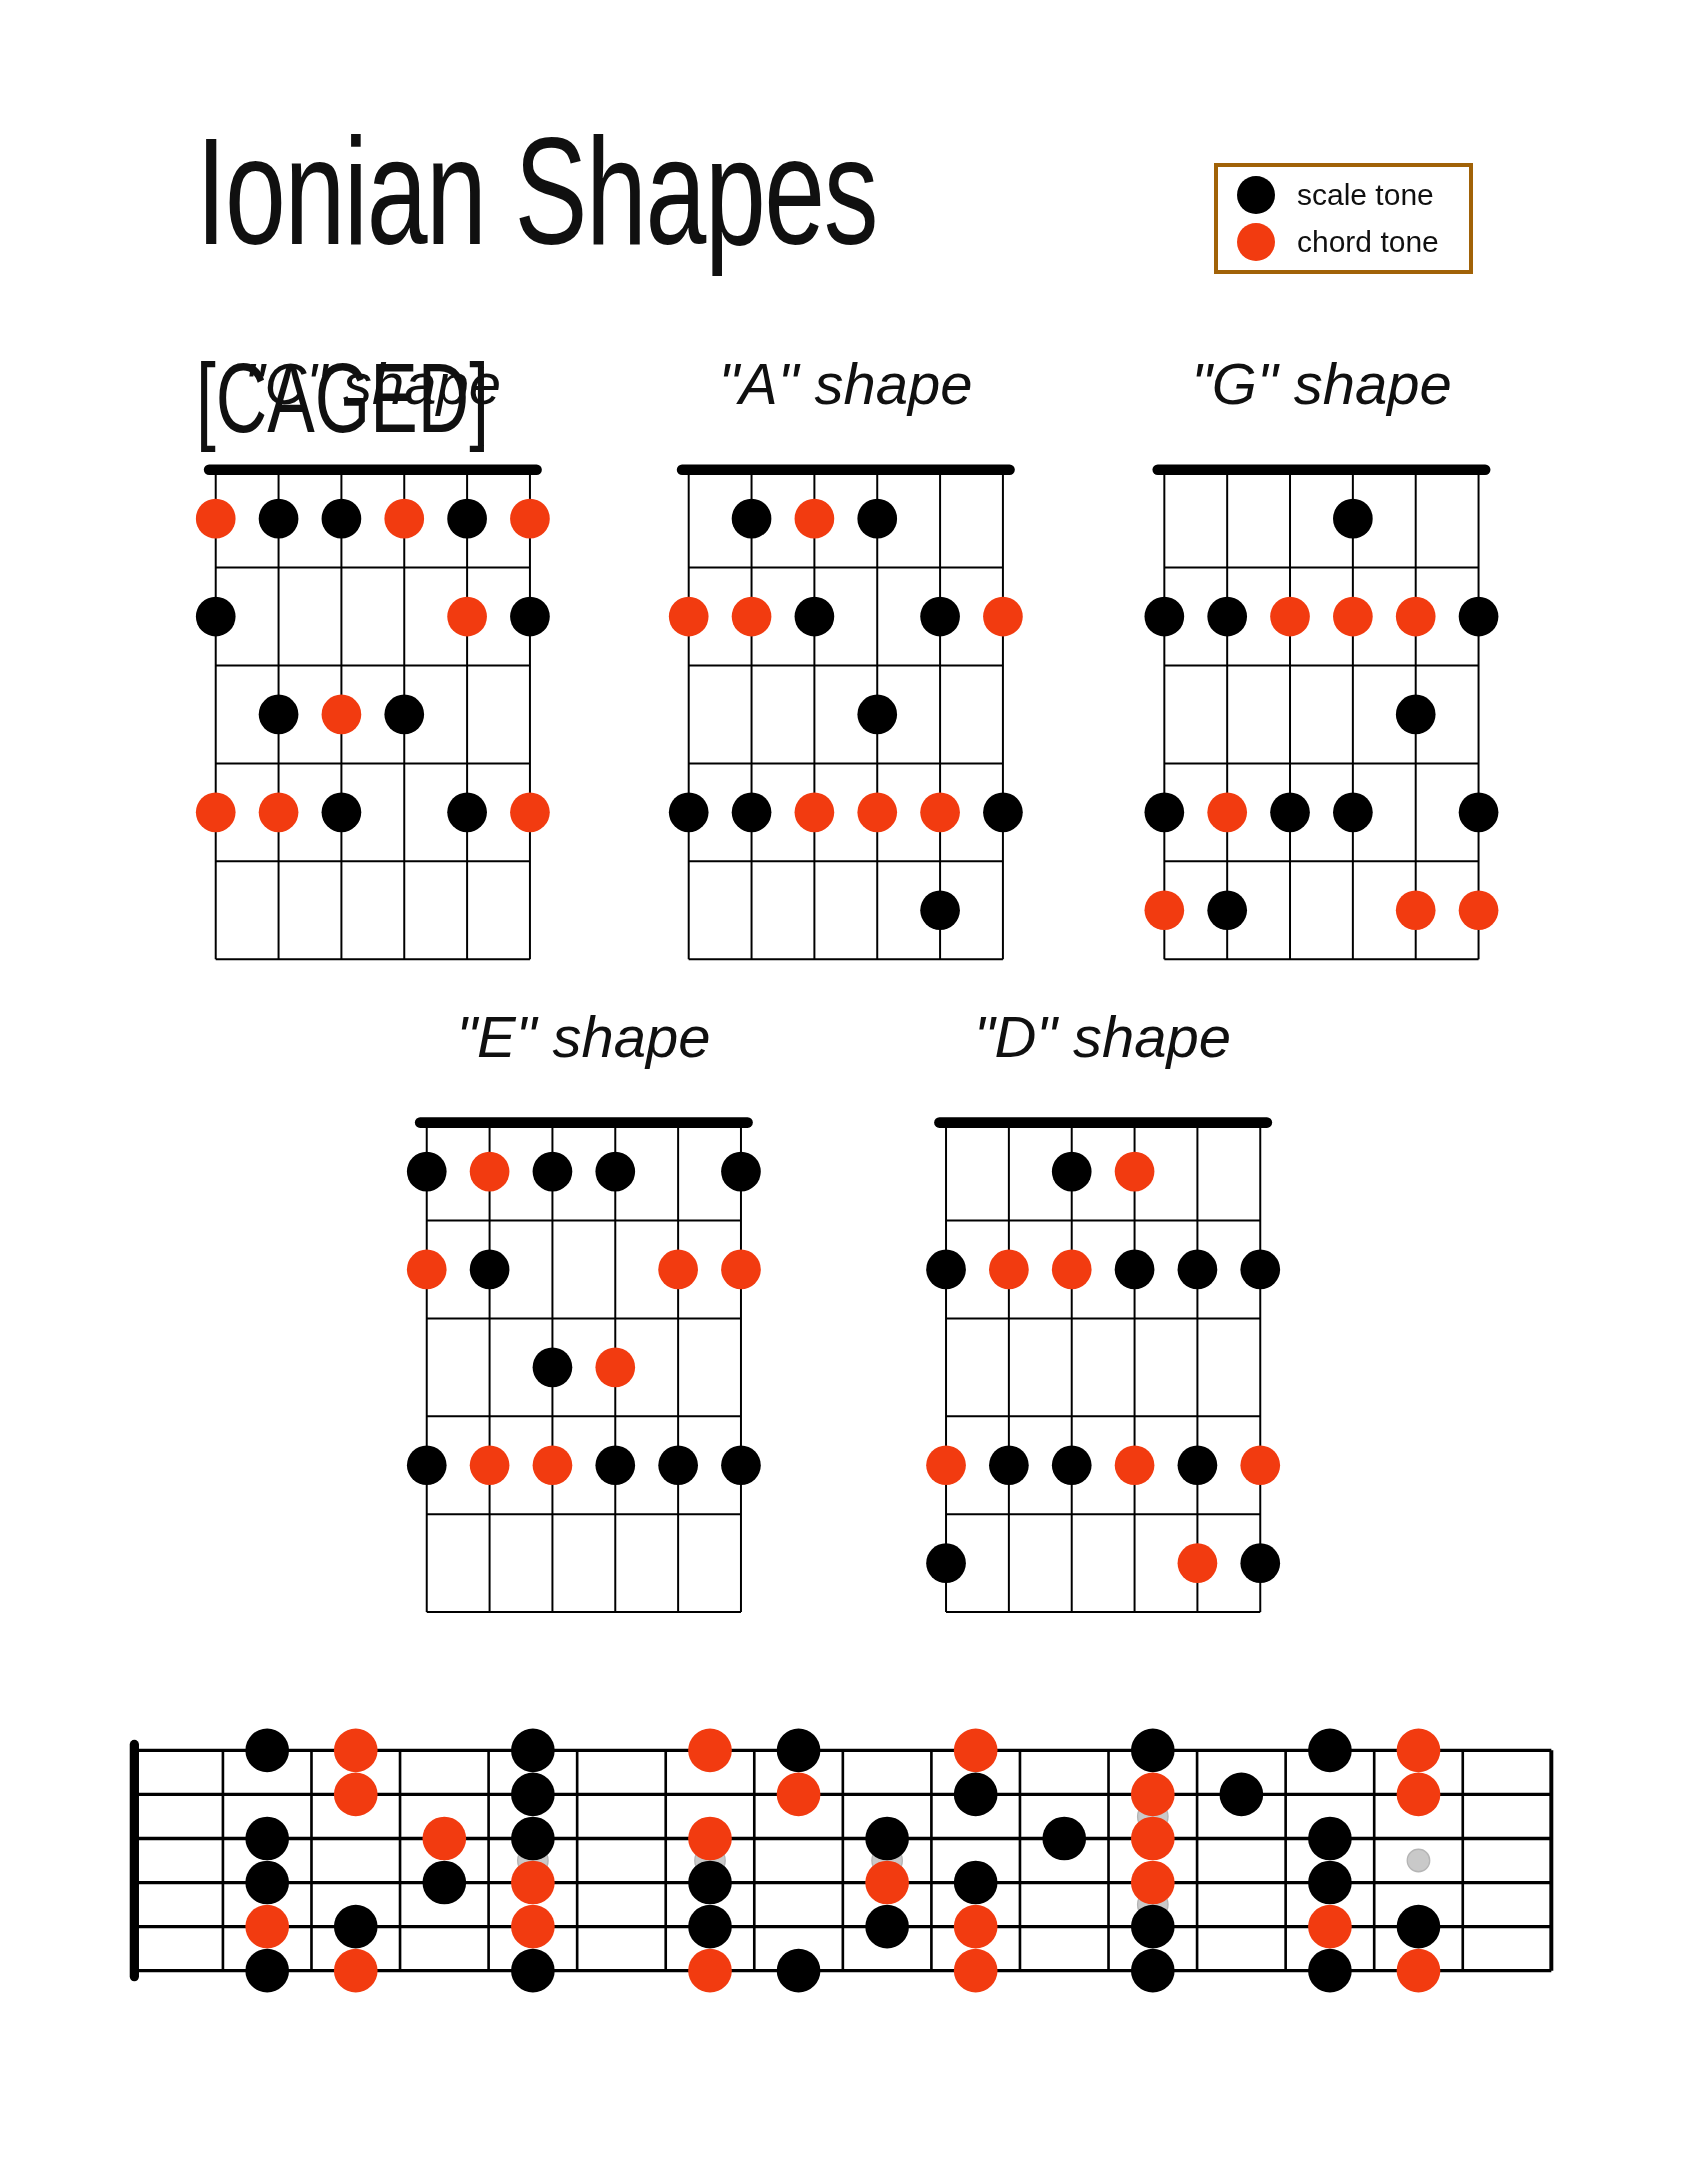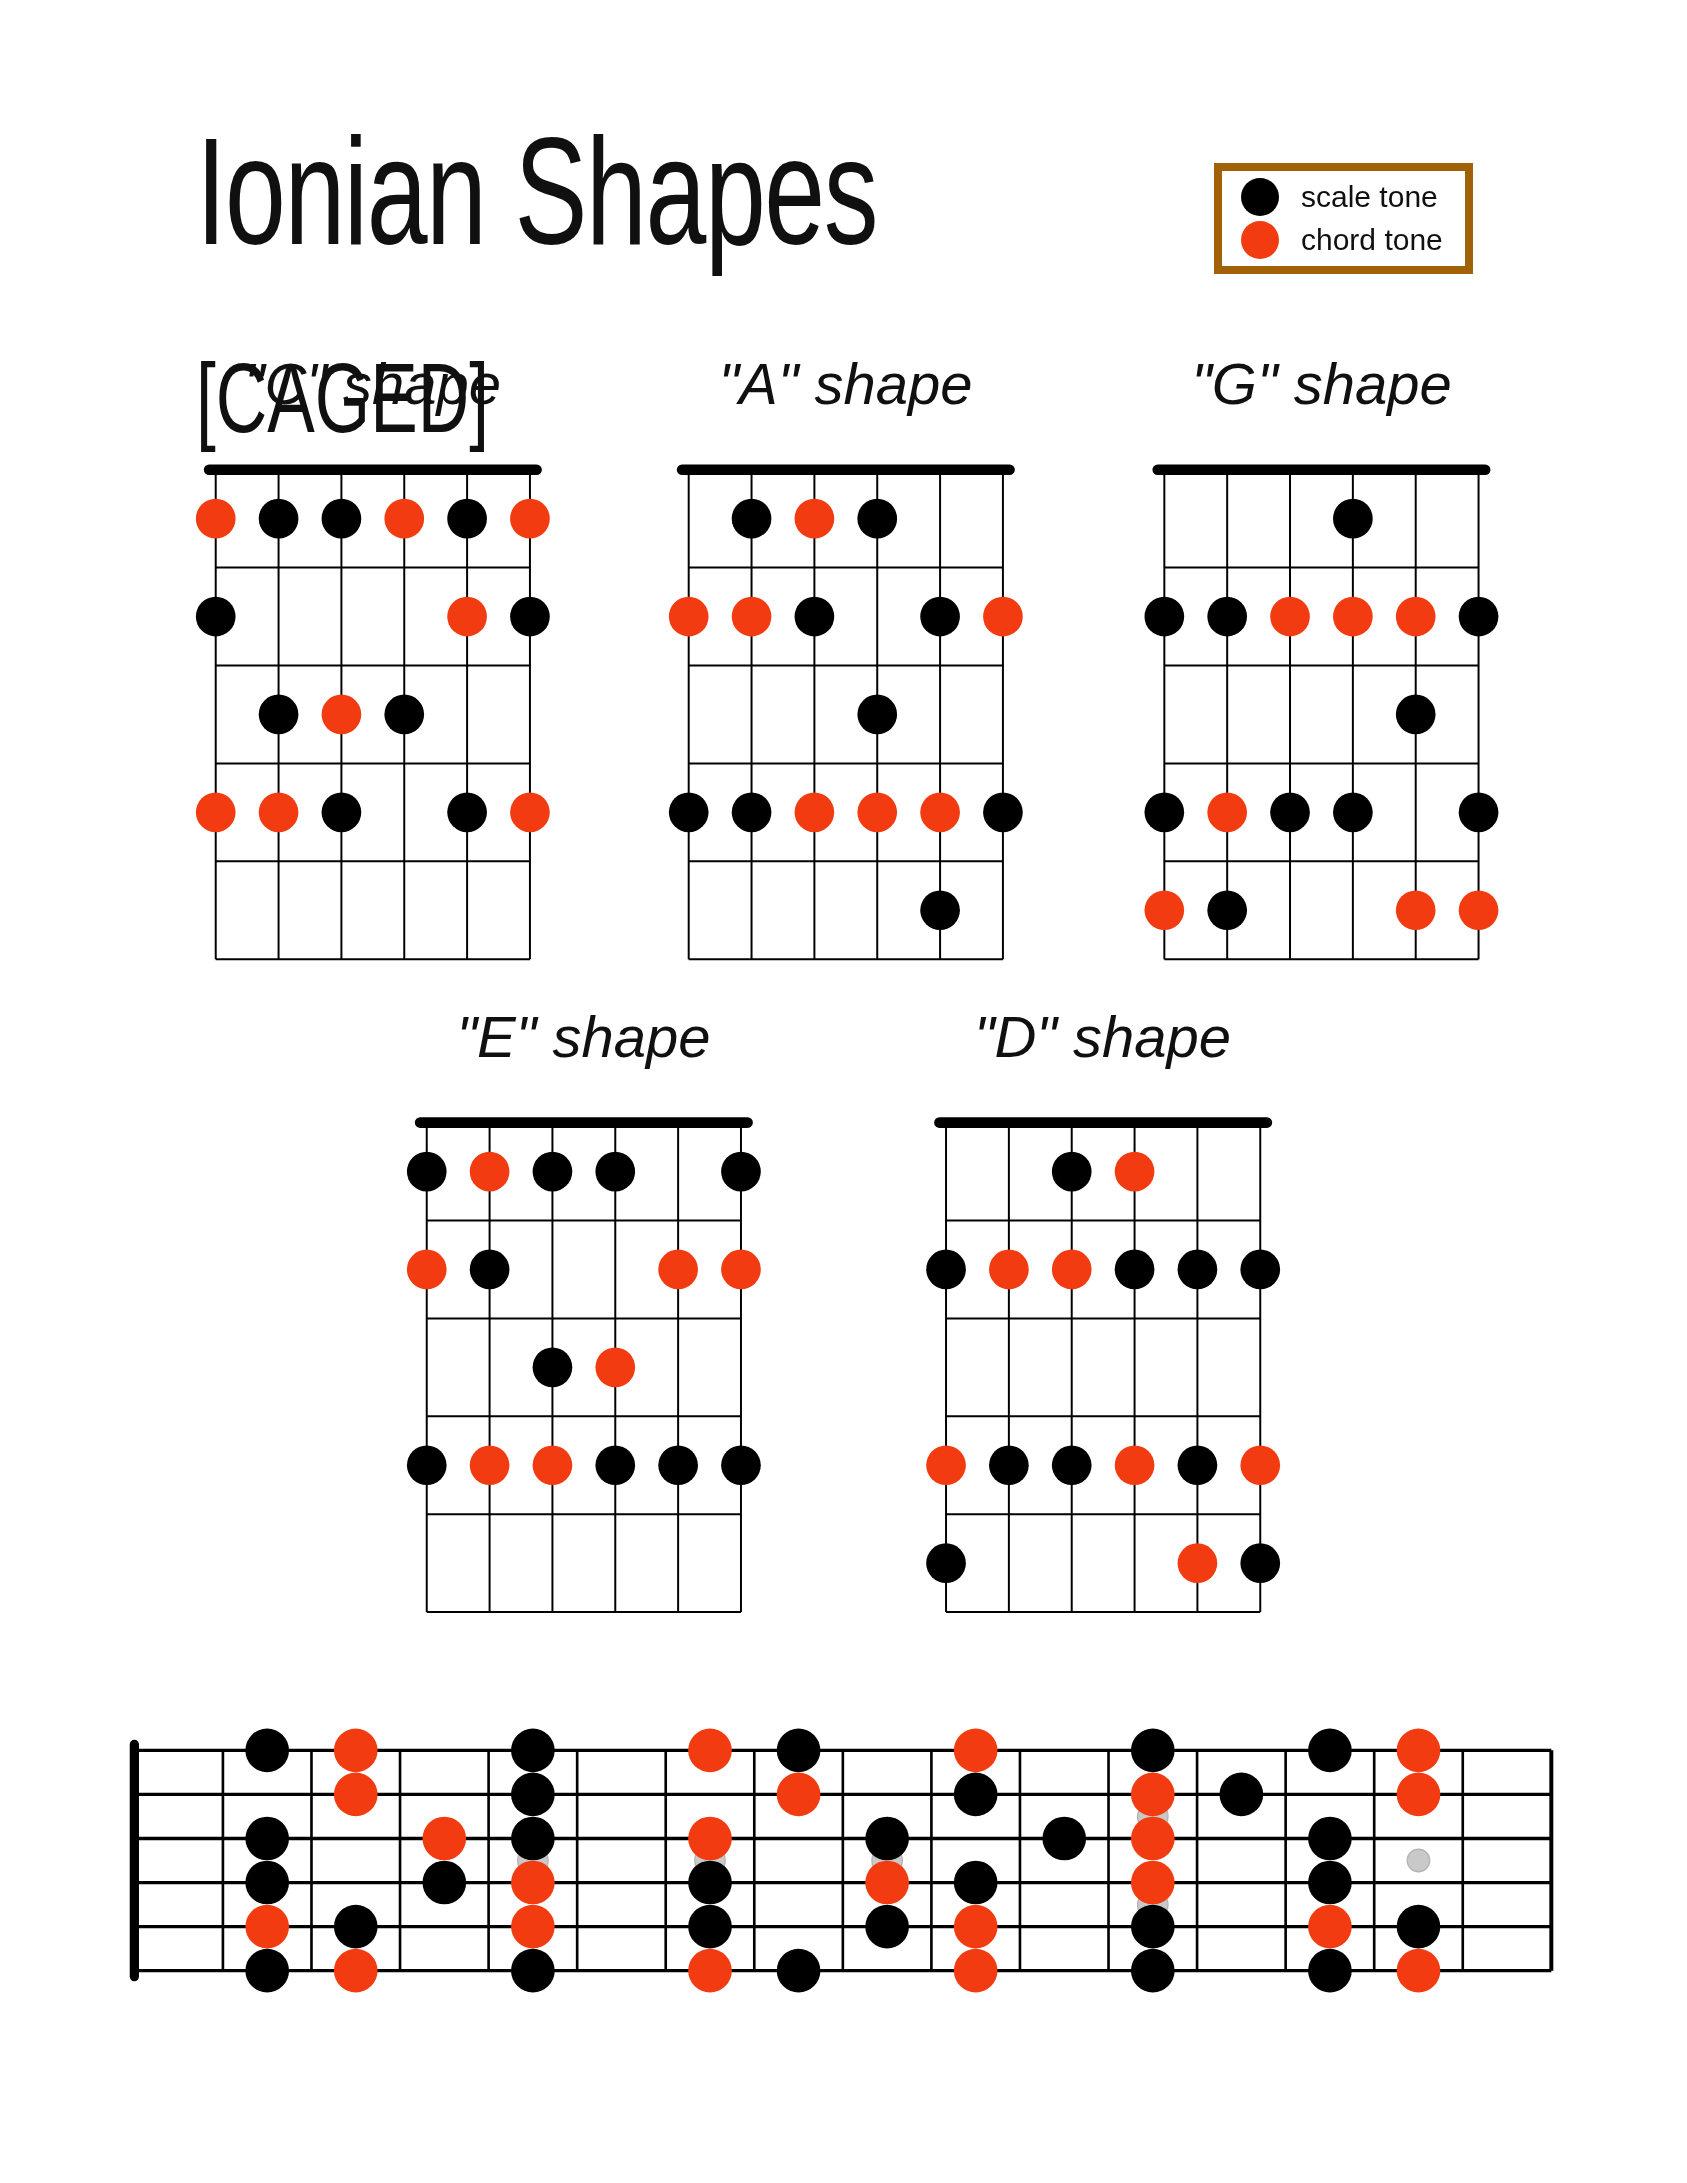--- a/index.html
+++ b/index.html
@@ -12,21 +12,21 @@
     font-size:152px; line-height:1.05; letter-spacing:-2px; white-space:nowrap;
     transform:scaleX(0.72); transform-origin:0 0; font-weight:400;
   }
   .page-subtitle {
     position:absolute; left:196px; top:344px;
     font-size:99px; line-height:1.1; white-space:nowrap;
     transform:scaleX(0.72); transform-origin:0 0; font-weight:400;
   }
   .legend {
     position:absolute; left:1214px; top:163px; width:259px; height:111px;
-    border:8px solid #a16207; box-sizing:border-box;
+    border:4px solid #a16207; box-sizing:border-box;
     display:flex; flex-direction:column; justify-content:space-around;
     padding:5.3px 0 5.3px 18.5px;
   }
   .legend-row { display:flex; align-items:center; }
   .legend-dot { width:38px; height:38px; border-radius:50%; flex:0 0 auto; }
   .legend-label { font-size:30px; margin-left:22.5px; white-space:nowrap; }
   .shape-title {
     position:absolute; width:397px; text-align:center;
     font-size:58px; font-style:italic; white-space:nowrap; line-height:1.1;
   }

